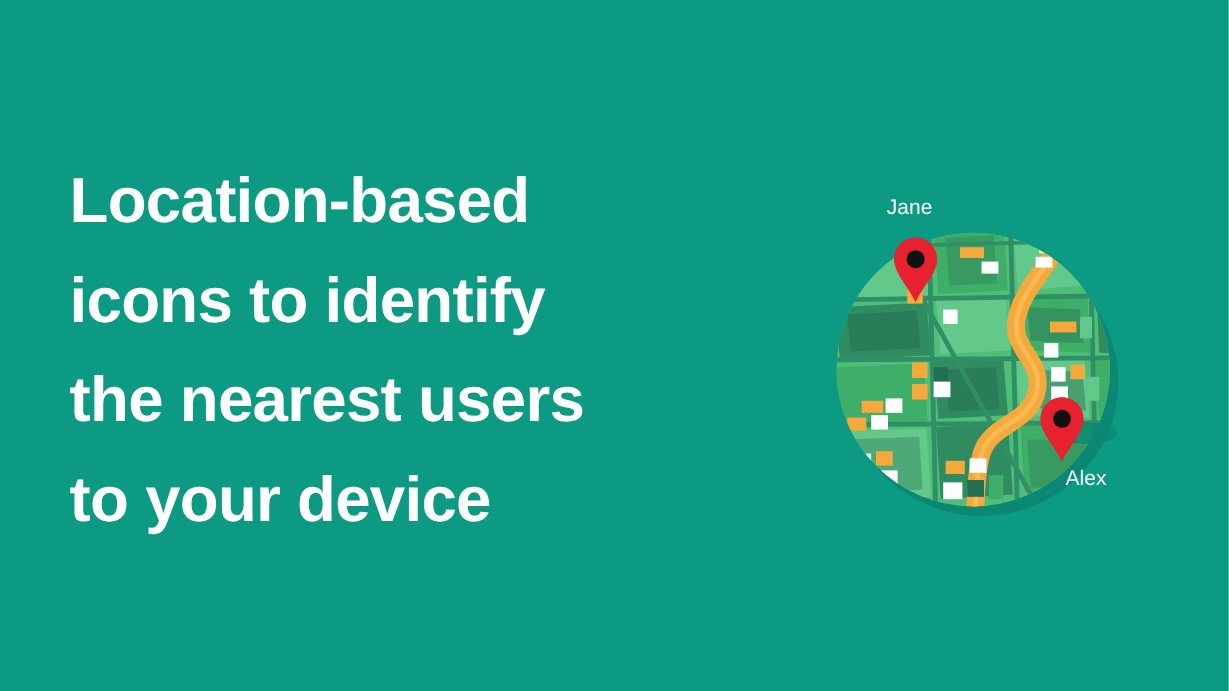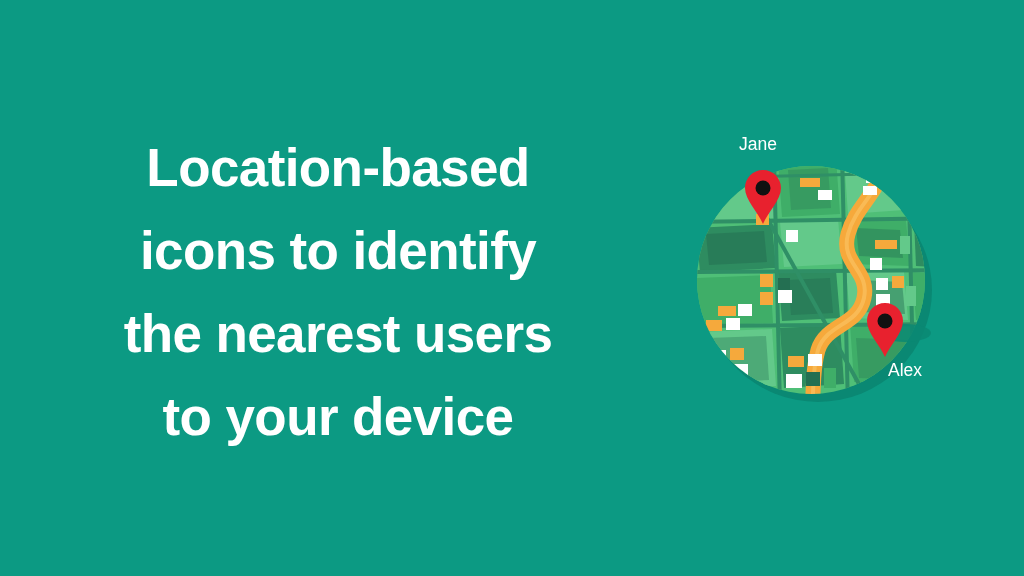--- a/index.html
+++ b/index.html
@@ -25,26 +25,25 @@
     top: 126px;
     width: 560px;
     color: #FFFFFF;
     font-family: "Liberation Sans", sans-serif;
     font-size: 53px;
     font-weight: bold;
     line-height: 83px;
     letter-spacing: -0.6px;
     white-space: pre-line;
     margin: 0;
-    text-align: center;
   }
   .map-figure {
     position: absolute;
     left: 660px;
-    top: 118px;
+    top: 146px;
     width: 300px;
     height: 290px;
   }
   .map-figure svg {
     display: block;
     width: 300px;
     height: 290px;
   }
   .pin-label {
     fill: #FFFFFF;

